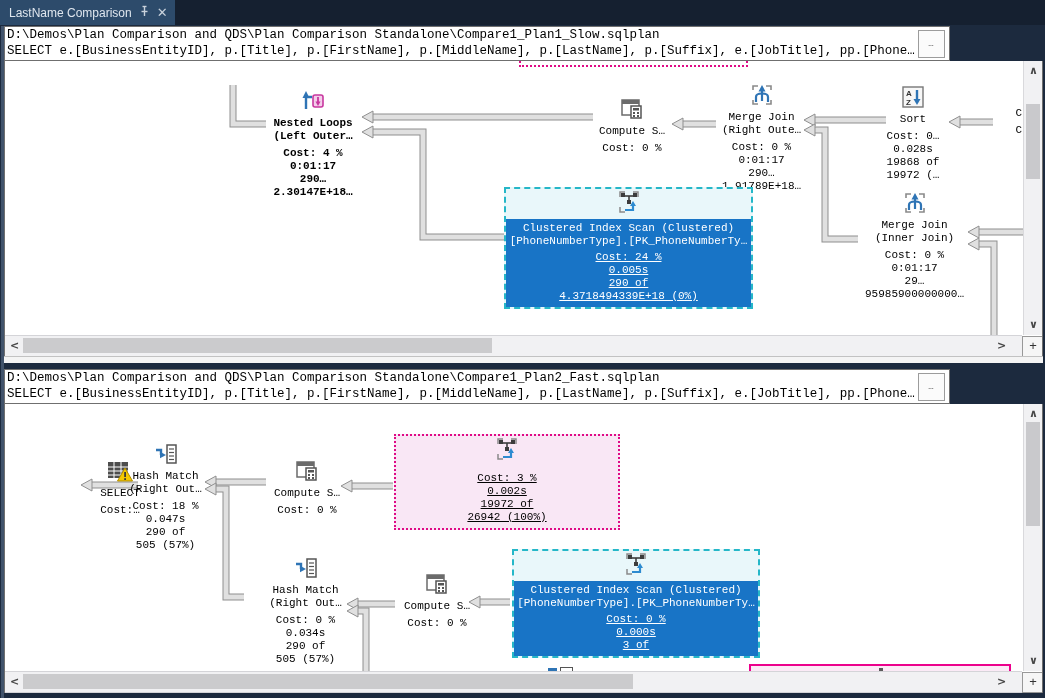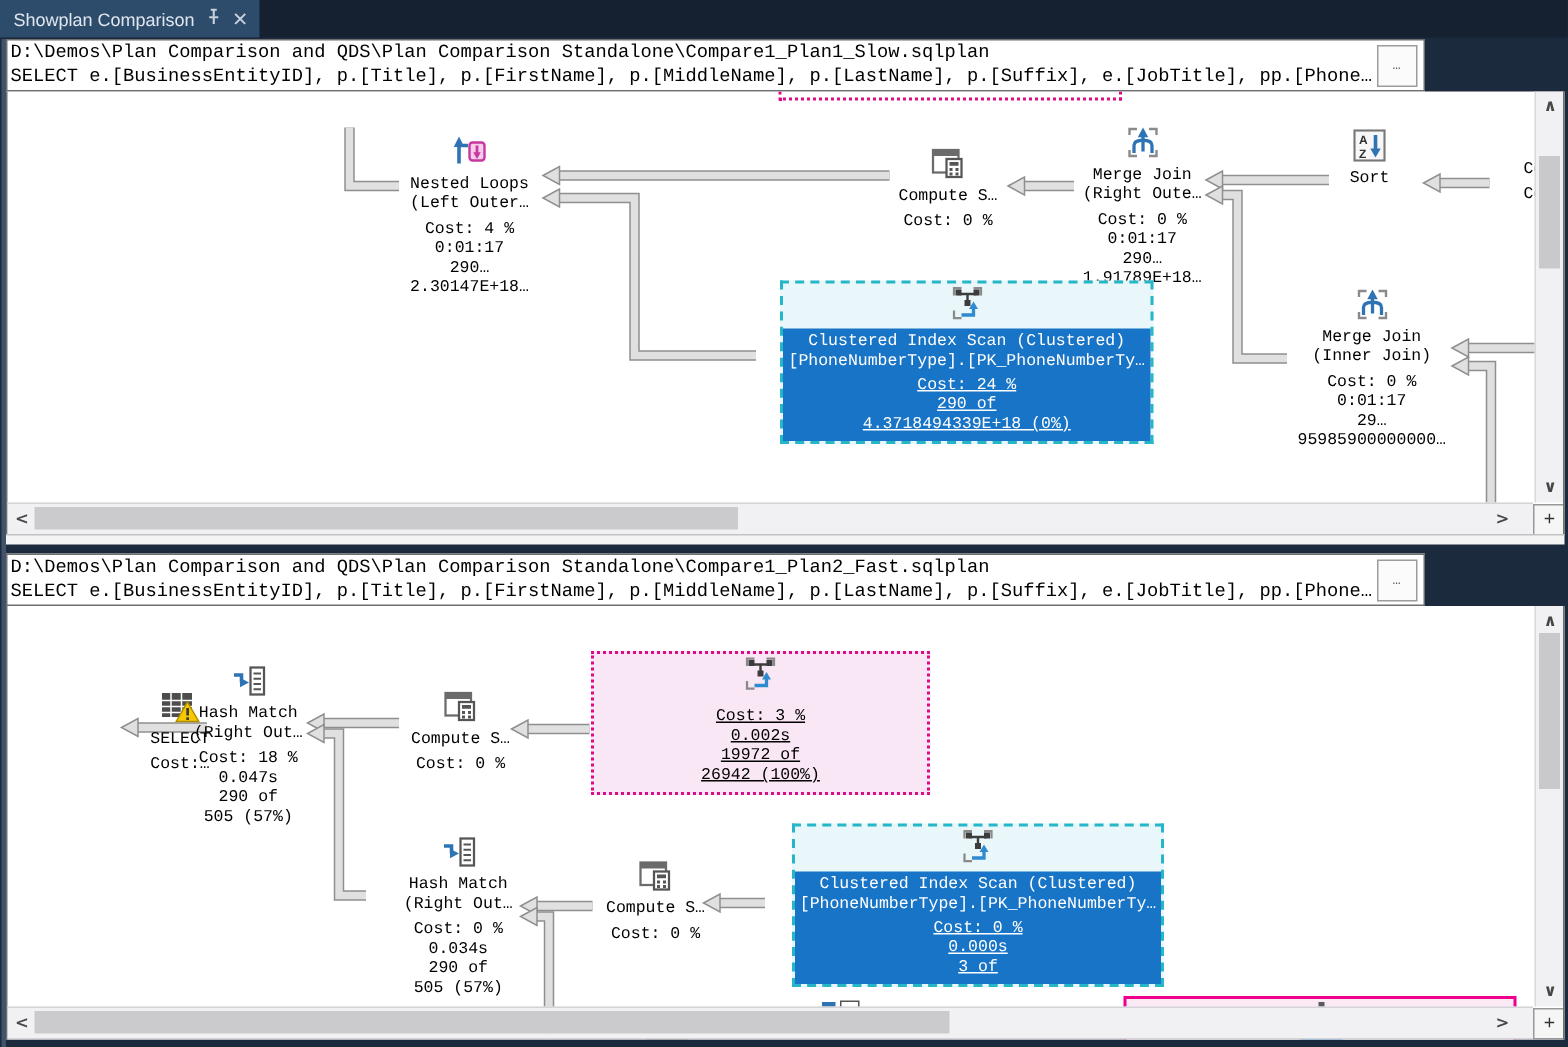--- a/index.html
+++ b/index.html
@@ -28,21 +28,21 @@
   
   .node{position:absolute;text-align:center;color:#000;
     font-family:"Liberation Mono","DejaVu Sans Mono",monospace;font-size:11px;line-height:13px;}
   .node .icon-wrap{height:26px;display:flex;justify-content:center;margin-bottom:2px;}
   .node .names div,.node .stats div{white-space:nowrap;}
   .node .stats{margin-top:4px;}
   .framed{padding:0;}
   .framed .icon-strip{height:30px;display:flex;justify-content:center;align-items:center;}
   .framed .body{padding:3px 2px 4px 2px;}
   .framed .stats{margin-top:3px;text-decoration:underline;}
-  .framed.selected{border:2px dashed #25b7c8;background:#e9f7fa;margin-left:16px;}
+  .framed.selected{border:2px dashed #25b7c8;background:#e9f7fa;}
   .framed.selected .body{background:#1874c6;color:#fff;}
   .framed.changed{border:2px dotted #df0a86;background:#f9e7f5;}
   .partial-pink-top{position:absolute;border:2px dotted #df0a86;background:transparent;}
   .partial-pink-solid{position:absolute;border:2px solid #ec008c;background:#fbeaf6;}
   
   .hscroll{position:absolute;left:0;height:20px;background:#f1f1f3;border-top:1px solid #d4d4d8;border-bottom:1px solid #d4d4d8;z-index:6;}
   .hthumb{position:absolute;top:2px;height:15px;background:#cbcbcd;}
   .vscroll{position:absolute;width:19px;background:#f1f1f3;border-left:1px solid #d9d9dc;z-index:6;}
   .vthumb{position:absolute;left:2px;width:14px;background:#c9c9cc;}
   .sb-glyph{position:absolute;color:#474747;font-family:"DejaVu Sans",sans-serif;font-weight:bold;
@@ -50,21 +50,21 @@
   .zoom-btn{position:absolute;width:20px;height:19px;background:#f6f6f6;border:1px solid #989898;
     color:#333;font-size:13px;line-height:17px;text-align:center;z-index:7;}
   .splitter{position:absolute;left:4px;width:1039px;height:6px;background:#f4f4f4;border-top:1px solid #c2c2c2;}
   .mini-dark{position:absolute;background:#3d3d3d;}
 </style>
 </head>
 <body>
 
 <div class="tabstrip">
   <div class="tab">
-    <span>Showplan Comparison</span>
+    <span>LastName Comparison</span>
     <span>
       <svg width="11" height="12" viewBox="0 0 11 12">
           <g stroke="#c9d2dc" stroke-width="1.4" fill="none">
         <path d="M5.5 1.5 v4.5"></path>
             <path d="M2.5 6.5 h6"></path>
             <path d="M5.5 7 v4"></path>
             <path d="M3.5 1.5 h4"></path>
       </g>
         </svg>
     </span>
@@ -131,21 +131,21 @@
       <polygon points="963,171 974,165 974,177" fill="#e0e0e0" stroke="#8f8f8f"></polygon>
       <g fill="none">
           <path d="M989 274 V183 H973" stroke="#8f8f8f" stroke-width="7"></path>
           <path d="M989 274 V183 H973" stroke="#e0e0e0" stroke-width="5"></path>
         </g>
       <polygon points="963,183 974,177 974,189" fill="#e0e0e0" stroke="#8f8f8f"></polygon>
     </svg>
 
     <div class="partial-pink-top" style="left:514px;top:-15px;width:225px;height:17px;"></div>
 
-    <div class="node" style="left:238px;top:28px;width:140px;">
+    <div class="node" style="left:238px;top:28px;width:140px;font-weight:bold;">
       <div class="icon-wrap">
         <svg width="26" height="24" viewBox="0 0 26 24">
           <path d="M6 20 V8 H12" fill="none" stroke="#2e74b5" stroke-width="2.4"></path>
           <polygon points="6,2 2.5,9 9.5,9" fill="#2e74b5"></polygon>
           <rect x="13" y="6" width="10" height="12" rx="2" fill="#f3cdea" stroke="#c8379f" stroke-width="1.6"></rect>
           <path d="M18 8 v5" stroke="#c8379f" stroke-width="1.8"></path>
           <polygon points="18,17 15.5,12.5 20.5,12.5" fill="#c8379f"></polygon>
         </svg>
       </div>
       <div class="names">
@@ -218,20 +218,26 @@
           <rect x="2" y="2" width="20" height="20" fill="#f7f7f7" stroke="#777" stroke-width="1.4"></rect>
           <text x="5" y="11" font-family="Liberation Sans,sans-serif" font-size="8" font-weight="bold" fill="#333">A</text>
           <text x="5" y="20" font-family="Liberation Sans,sans-serif" font-size="8" font-weight="bold" fill="#333">Z</text>
           <path d="M16 5 V15" stroke="#2e74b5" stroke-width="2.4" fill="none"></path>
           <polygon points="16,20 12.5,14 19.5,14" fill="#2e74b5"></polygon>
         </svg>
       </div>
       <div class="names">
           <div>Sort</div>
         </div>
+      <div class="stats">
+          <div>Cost: 0…</div>
+          <div>0.028s</div>
+          <div>19868 of</div>
+          <div>19972 (…</div>
+        </div>
     </div>
 
     <div class="node" style="left:962px;top:18px;width:150px;">
       <div class="icon-wrap">
         <svg width="24" height="24" viewBox="0 0 24 24">
           <rect x="2" y="3" width="17" height="15" fill="#ffffff" stroke="#6b6b6b" stroke-width="1.5"></rect>
           <rect x="2" y="3" width="17" height="4" fill="#6b6b6b"></rect>
           <rect x="11" y="9" width="10" height="12" fill="#ffffff" stroke="#555" stroke-width="1.5"></rect>
         </svg>
       </div>
@@ -266,20 +272,21 @@
           </svg>
         </span>
       </div>
       <div class="body">
         <div class="names">
             <div>Clustered Index Scan (Clustered)</div>
             <div>[PhoneNumberType].[PK_PhoneNumberTy…</div>
           </div>
         <div class="stats">
             <div>Cost: 24 %</div>
+            <div>0.005s</div>
             <div>290 of</div>
             <div>4.3718494339E+18 (0%)</div>
           </div>
       </div>
     </div>
 
     <div class="node" style="left:852px;top:130px;width:115px;">
       <div class="icon-wrap">
         <svg width="26" height="24" viewBox="0 0 26 24">
           <g stroke="#8a8a8a" stroke-width="1.6" fill="none">

